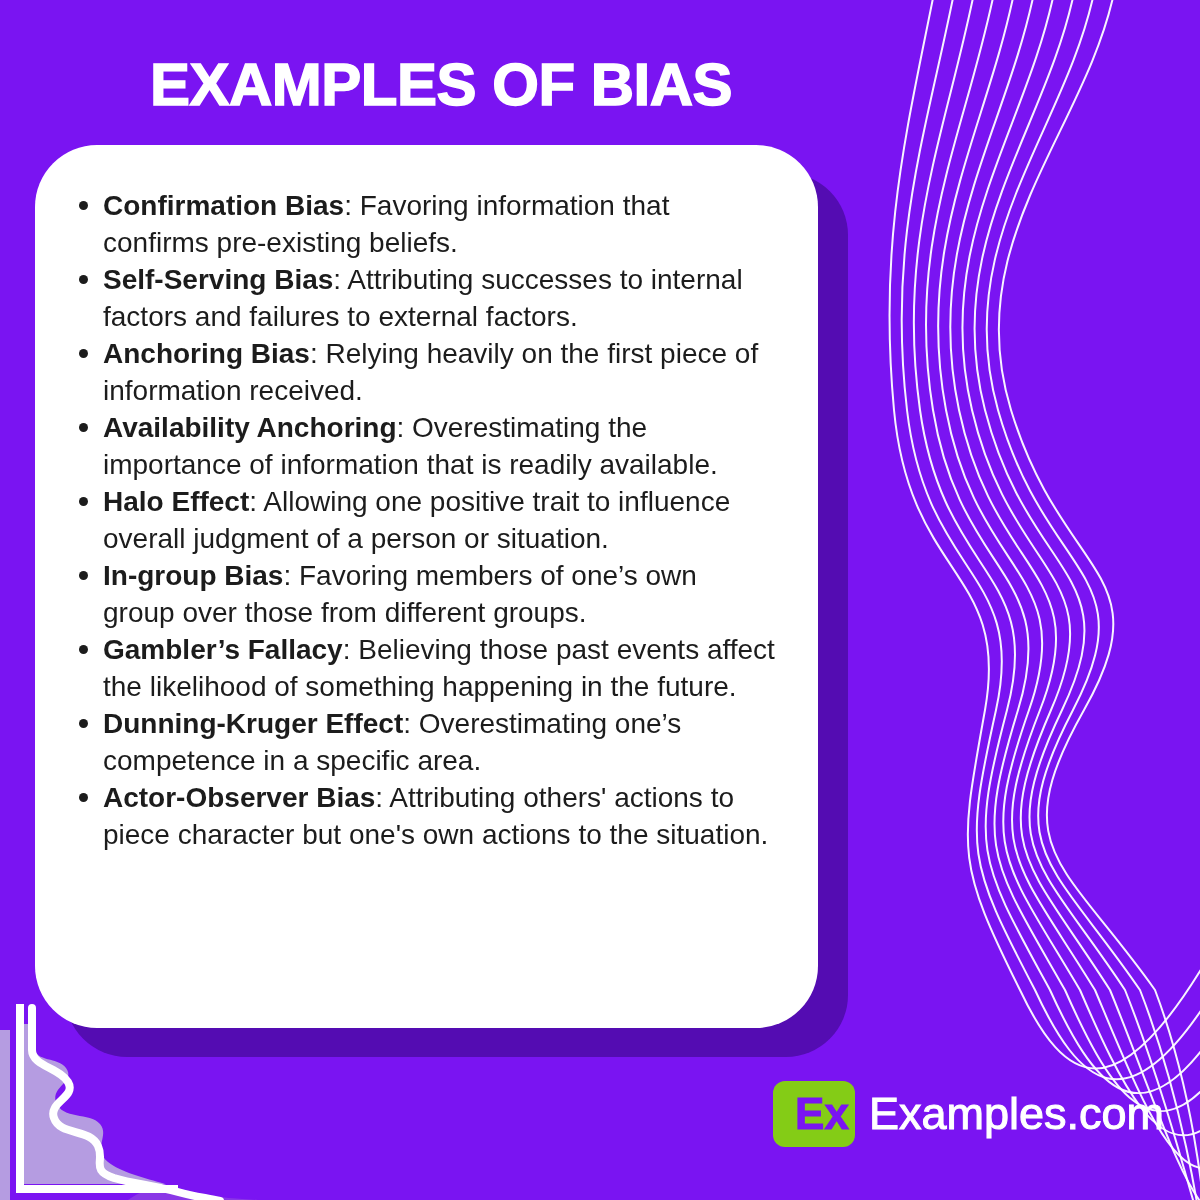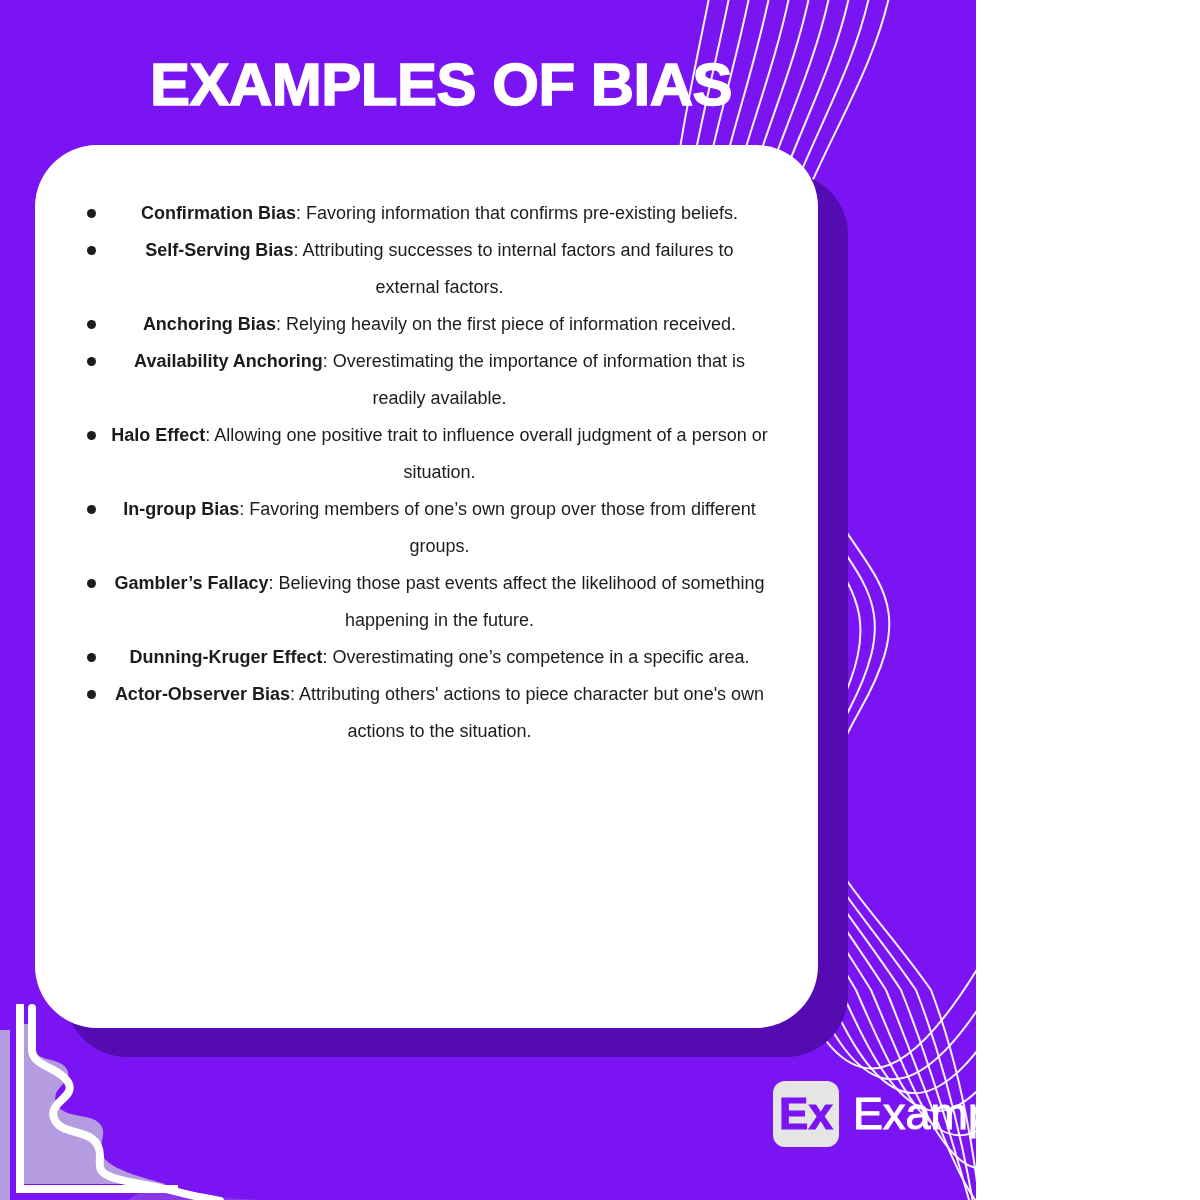--- a/index.html
+++ b/index.html
@@ -1,18 +1,18 @@
 <!DOCTYPE html>
 <html><head>
 <meta charset="utf-8">
 <style>
   html,body{margin:0;padding:0;}
   body{width:1200px;height:1200px;overflow:hidden;}
   #stage{
-    position:relative;width:976px;height:1200px;overflow:hidden;
+    position:relative;width:1200px;height:1200px;overflow:hidden;
     background:var(--bg,#7A14F2);
     font-family:"Liberation Sans",sans-serif;
   }
   
   .title{
     position:absolute;left:150px;top:50px;
     color:#fff;font-size:60px;font-weight:800;letter-spacing:-.5px;
     -webkit-text-stroke:1.5px #fff;
     white-space:nowrap;
   }
@@ -21,42 +21,42 @@
     position:absolute;left:65px;top:173px;width:783px;height:884px;
     background:var(--shadow,#540CB2);border-radius:62px;
   }
   .card{
     position:absolute;left:35px;top:145px;width:783px;height:883px;
     background:#fff;border-radius:62px;
     box-sizing:border-box;
     padding:38px 38px 0 37px;
   }
   .bias-list{
-    margin:12px;padding:0;list-style:none;
+    margin:4px;padding:0;list-style:none;
     color:var(--text,#1C1C1C);
-    font-size:18px;line-height:37px;text-align:center;
+    font-size:28px;line-height:37px;
   }
   .bias-list li{position:relative;padding-left:27px;}
   .bias-list li::before{
     content:"";position:absolute;left:3px;top:14px;
     width:9px;height:9px;border-radius:50%;background:var(--text,#1C1C1C);
   }
   .bias-list strong{font-weight:700;}
   
   .wavy{position:absolute;top:0;right:0;width:340px;height:1210px;}
   .corner{position:absolute;left:0;bottom:0;width:270px;height:196px;}
   
   .logo{
     position:absolute;left:773px;top:1081px;
     display:flex;align-items:center;gap:14px;cursor:pointer;
   }
   .logo-badge{
-    width:66px;height:66px;border-radius:12px;background:#e5e5e5;
+    width:66px;height:66px;border-radius:12px;background:#84cc16;
     display:flex;align-items:center;justify-content:center;
-    color:var(--bg,#7A14F2);font-size:44px;font-weight:800;
+    color:var(--bg,#7A14F2);font-size:44px;font-weight:800;padding-left:16px;
     -webkit-text-stroke:1px var(--bg,#7A14F2);
   }
   .logo-brand{
     color:#fff;font-size:45px;font-weight:400;
     -webkit-text-stroke:1px #fff;white-space:nowrap;
   }
 </style>
 </head>
 <body>
 

